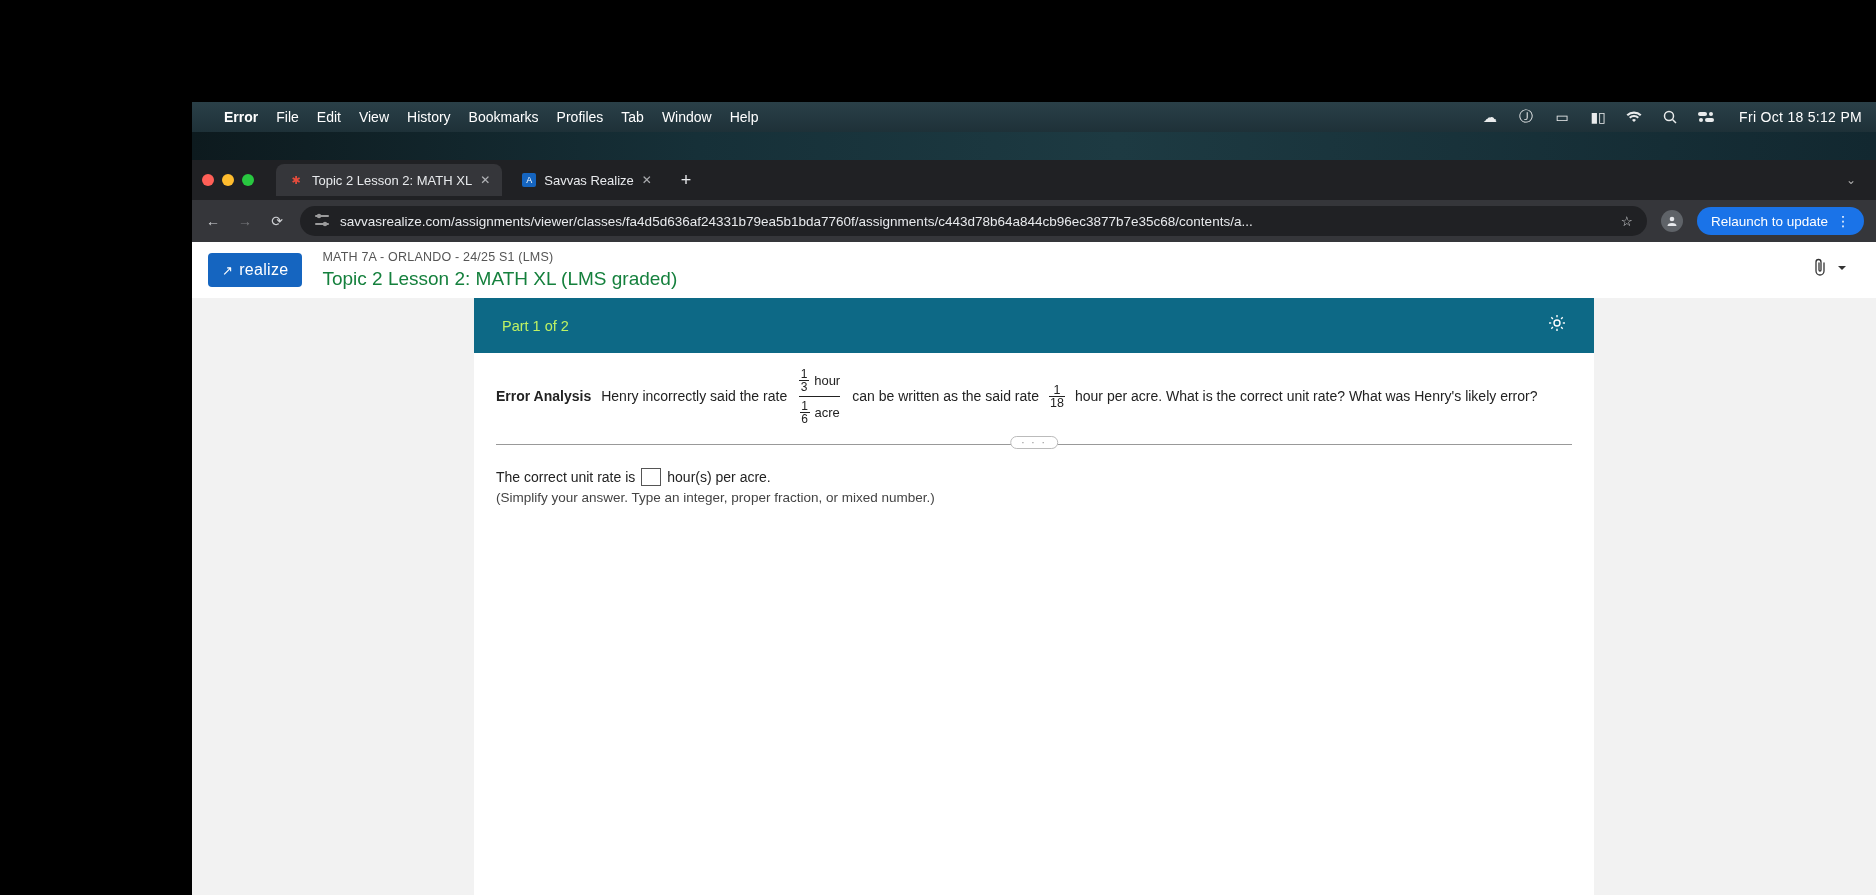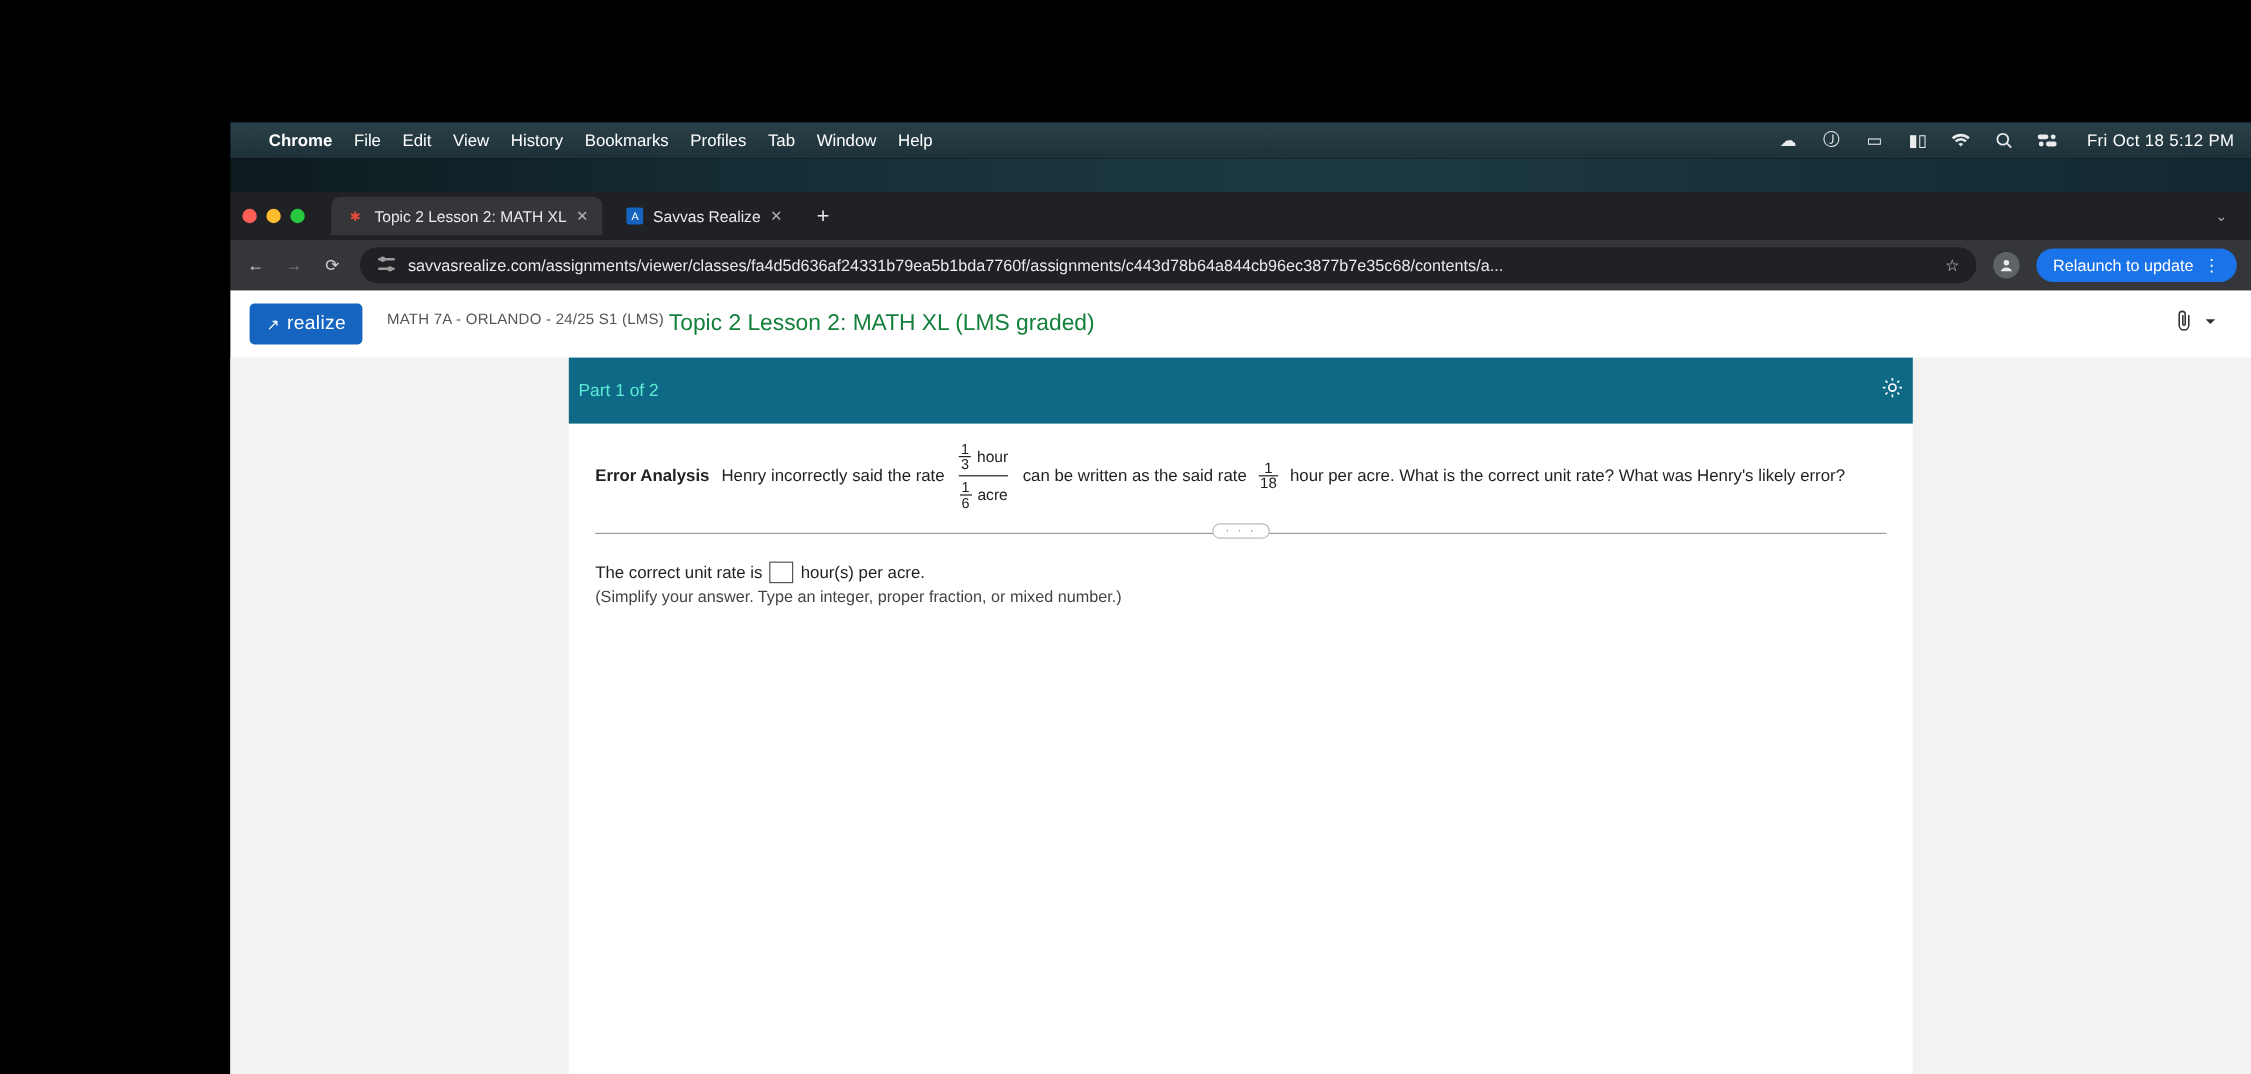--- a/index.html
+++ b/index.html
@@ -50,33 +50,33 @@
   .relaunch { background:#1a73e8; color:#fff; font-size:13.5px; font-weight:500;
     padding:6px 14px; border-radius:16px; display:flex; align-items:center; gap:8px; }
   .relaunch .kebab { font-size:14px; }
 
   
   .page { flex:1; background:#fff; display:flex; flex-direction:column; }
   .app-header { height:56px; display:flex; align-items:center; padding:0 16px; gap:20px; }
   .realize-badge { background:#1565c0; color:#fff; border-radius:4px; padding:8px 14px; font-size:16px;
     font-family:Georgia,serif; letter-spacing:.3px; display:flex; align-items:center; gap:6px; }
   .realize-badge .ext { font-size:13px; }
-  .app-header .titles { display:flex; flex-direction:row; gap:4px; color:#333;text-align:center; }
+  .app-header .titles { display:flex; flex-direction:column; gap:4px; color:#333; }
   .app-header .crumb { font-size:12.5px; color:#555; letter-spacing:.2px; }
   .app-header .title { font-size:19px; color:#15803d; font-weight:400; }
   .app-header .righticons { margin-left:auto; display:flex; gap:22px; color:#333; align-items:center; margin-right:10px; }
   .righticons .ico { font-size:18px; }
   .chat-ico { width:22px; height:18px; background:#333; border-radius:3px; position:relative; }
   .chat-ico:after { content:""; position:absolute; bottom:-4px; right:4px; border:4px solid transparent; border-top-color:#333; }
   .chat-ico .lines { position:absolute; top:5px; left:4px; right:4px; height:2px; background:#fff; box-shadow:0 4px 0 #fff; }
 
   .assignment-wrap { flex:1; background:#f2f2f2; padding:0; display:flex; justify-content:center; }
   .assignment-card { width:1120px; background:#fff; display:flex; flex-direction:column; }
 
-  .part-bar { background:#0d6986; color:#5eead4; font-size:14.5px; padding:16px 8px;
+  .part-bar { background:#0d6986; color:#bef264; font-size:14.5px; padding:16px 28px;
     display:flex; align-items:center; }
   .part-bar .gear { margin-left:auto; font-size:18px; }
 
   .question { padding:14px 22px 8px 22px; color:#222; font-size:14px; display:flex; align-items:center; flex-wrap:wrap; gap:6px; line-height:1.4; }
   .question .label { font-weight:700; margin-right:4px; }
   .complex-frac { display:inline-flex; flex-direction:column; align-items:center; margin:0 6px; font-size:13px; line-height:1.05; }
   .complex-frac .top, .complex-frac .bot { display:flex; align-items:center; gap:5px; padding:1px 0; }
   .complex-frac .bar { width:100%; border-top:1px solid #222; margin:2px 0; }
   .mini-frac { display:inline-flex; flex-direction:column; align-items:center; line-height:1; font-size:12px; }
   .mini-frac .mbar { width:10px; border-top:1px solid #222; }
@@ -95,21 +95,21 @@
 
 </style>
 </head>
 <body>
 
 <div class="bezel"></div>
 <div class="screen">
 
   <div class="menubar">
     <span class="apple"></span>
-    <span class="appname">Chrome</span>
+    <span class="appname">Error</span>
     <span>File</span>
     <span>Edit</span>
     <span>View</span>
     <span>History</span>
     <span>Bookmarks</span>
     <span>Profiles</span>
     <span>Tab</span>
     <span>Window</span>
     <span>Help</span>
     <span class="spacer"></span>

